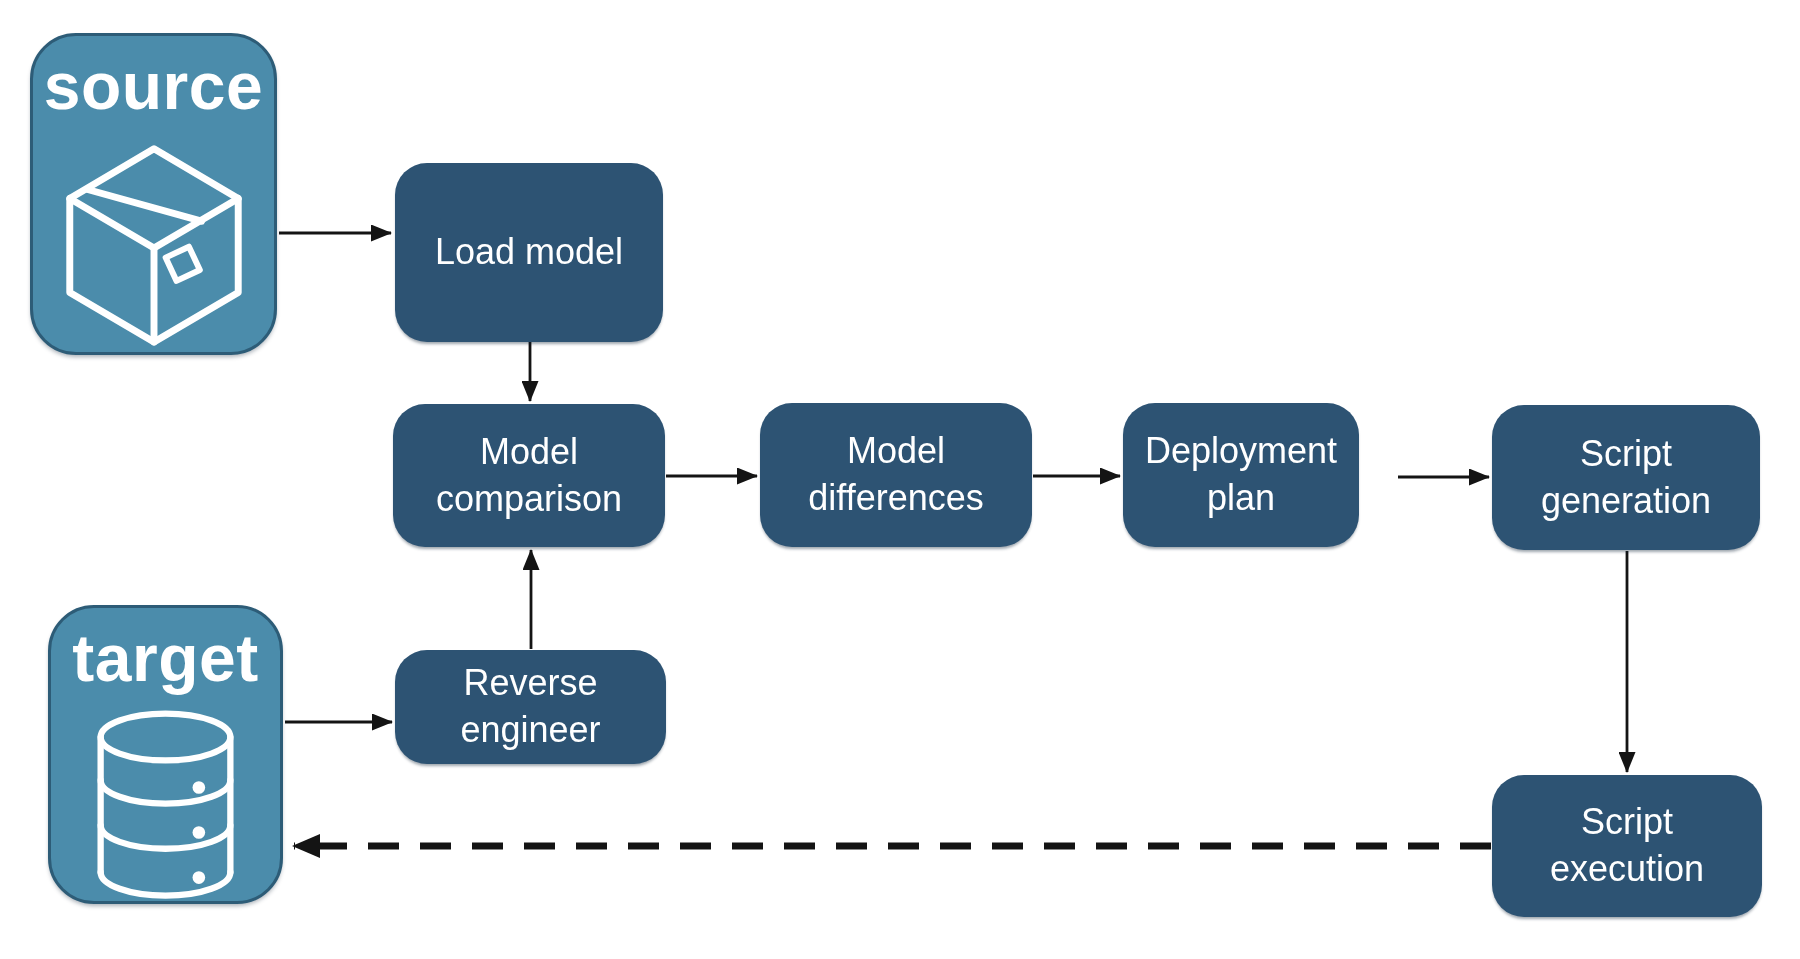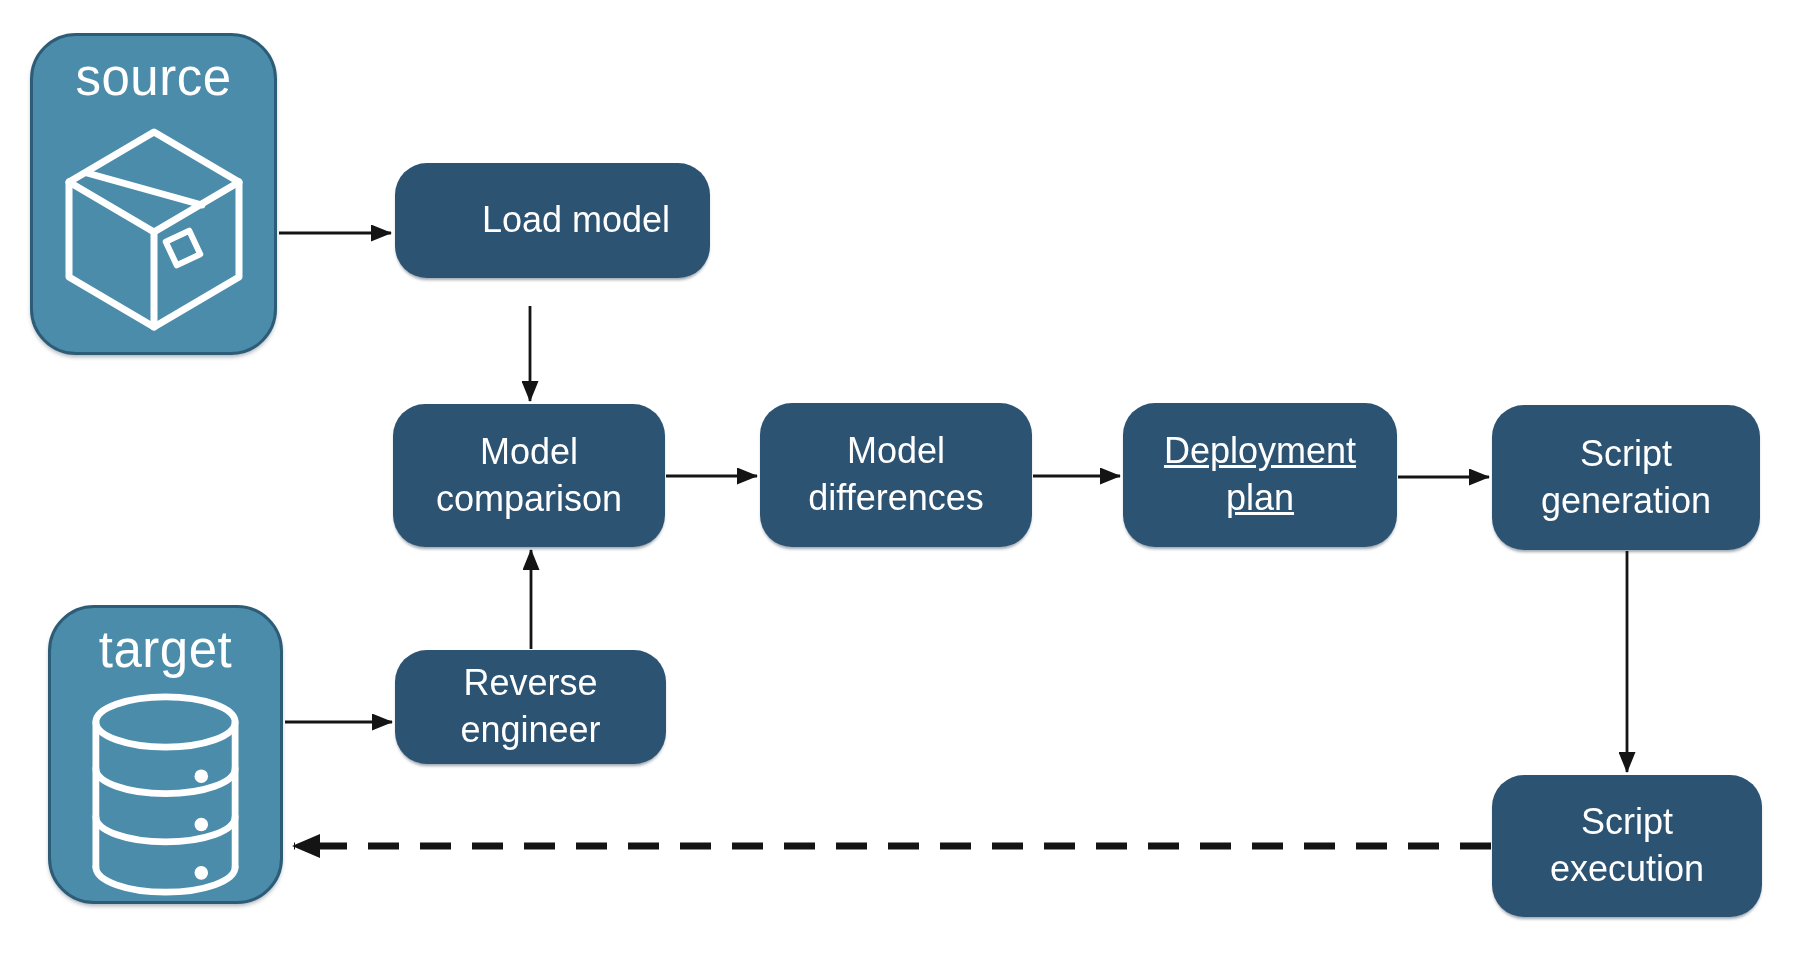--- a/index.html
+++ b/index.html
@@ -32,30 +32,30 @@
   .entity{
     position:absolute;
     background:var(--entity-fill);
     border:3px solid var(--entity-border);
     border-radius:46px;
     box-sizing:border-box;
     display:flex;flex-direction:column;align-items:center;
     color:var(--label-text);
     box-shadow:0 3px 4px -1px rgba(15,35,55,.35);
   }
-  .entity-label{font-weight:normal;font-size:51px;margin-top:12px;letter-spacing:.5px;}
+  .entity-label{font-weight:bold;font-size:66px;margin-top:12px;letter-spacing:.5px;}
   .icon{stroke:#fff;fill:none;stroke-width:7;stroke-linejoin:round;stroke-linecap:round;}
   #source{left:30px;top:33px;width:247px;height:322px;}
   #target{left:48px;top:605px;width:235px;height:299px;}
   #source .icon{margin-top:10px;}
   #target .icon{margin-top:14px;}
-  #load-model{left:395px;top:163px;width:268px;height:115px;padding-left:47px;}
+  #load-model{left:395px;top:163px;width:268px;height:179px;}
   #model-comparison{left:393px;top:404px;width:272px;height:143px;}
   #model-differences{left:760px;top:403px;width:272px;height:144px;}
-  #deployment-plan{left:1123px;top:403px;width:274px;height:144px;text-decoration:underline;}
+  #deployment-plan{left:1123px;top:403px;width:236px;height:144px;}
   #script-generation{left:1492px;top:405px;width:268px;height:145px;}
   #reverse-engineer{left:395px;top:650px;width:271px;height:114px;}
   #script-execution{left:1492px;top:775px;width:270px;height:142px;}
 </style>
 </head>
 <body>
 
 <div class="canvas">
 
   <svg class="edges" viewBox="0 0 1800 959" xmlns="http://www.w3.org/2000/svg">

